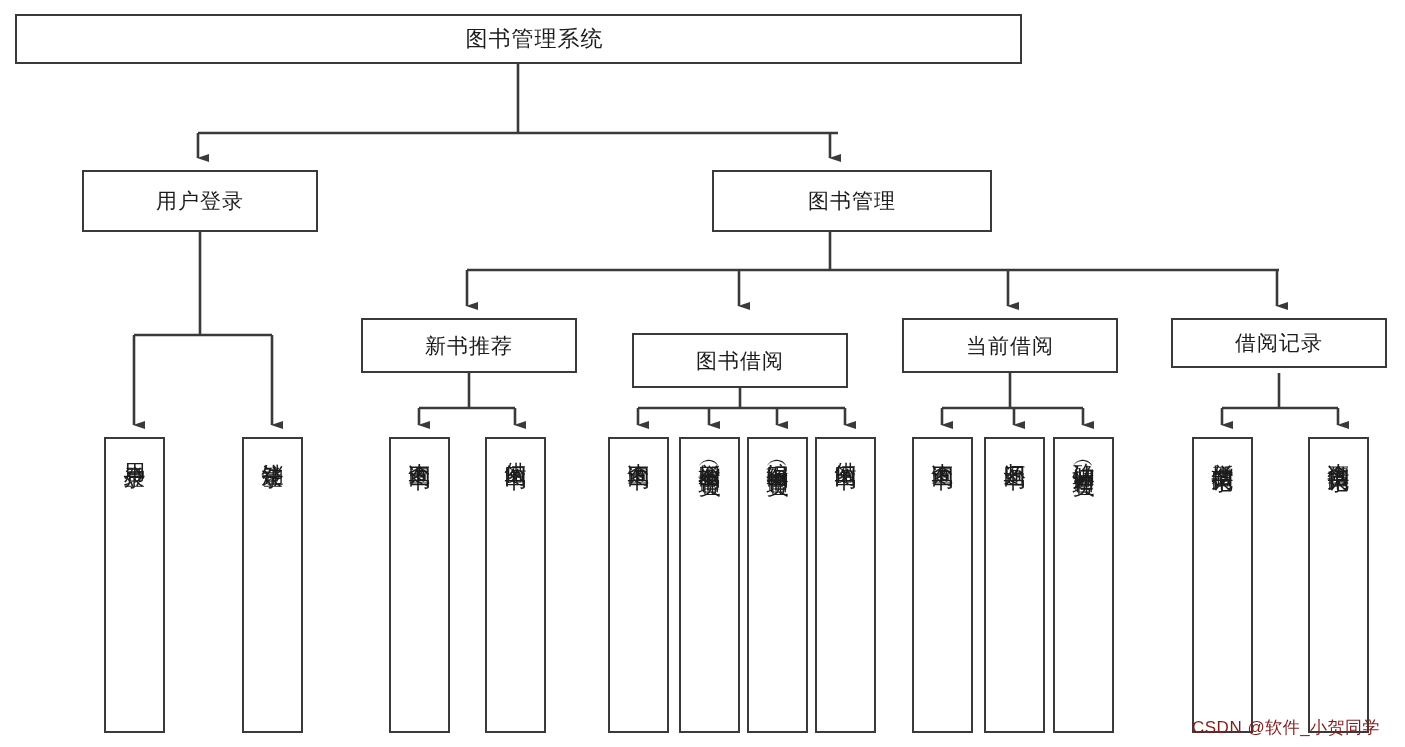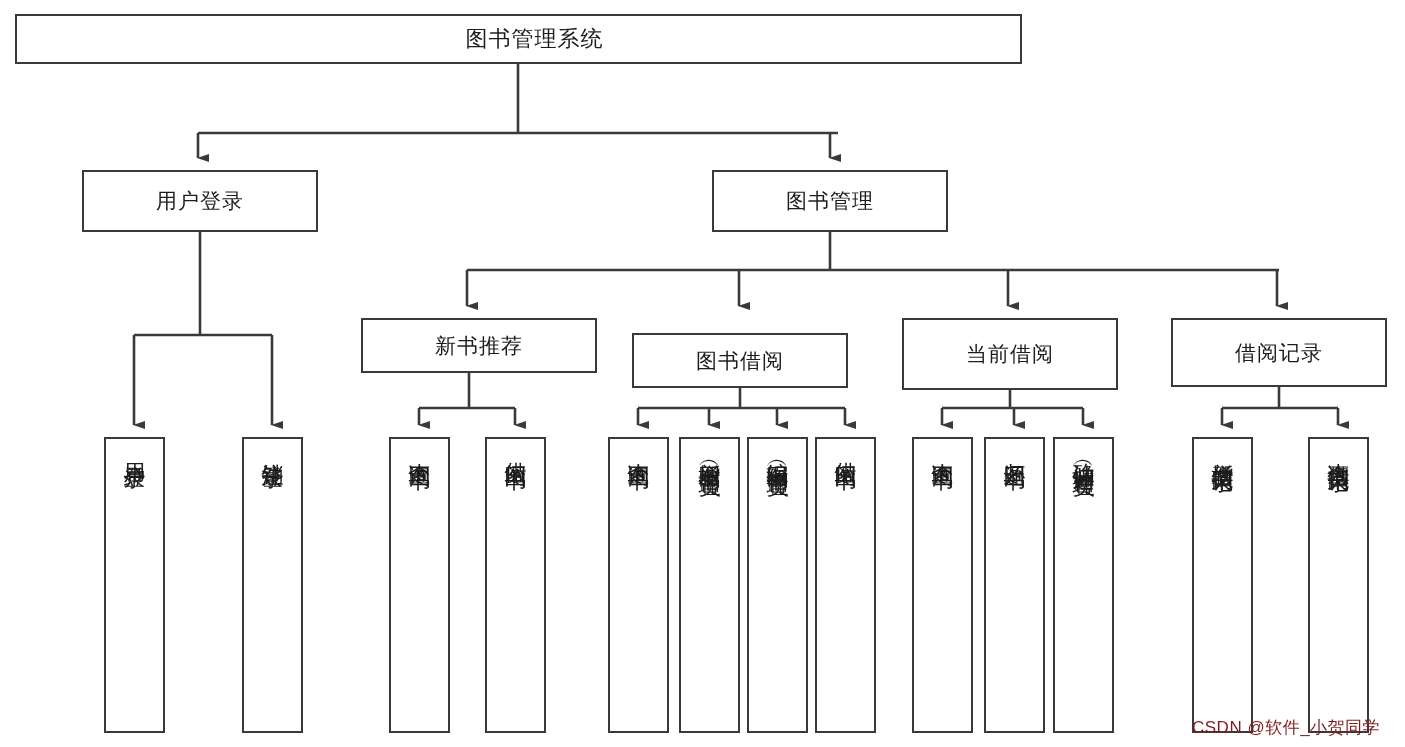--- a/index.html
+++ b/index.html
@@ -122,37 +122,37 @@
   </svg>
 
   <div class="node horiz" id="title-node" style="left:15px; top:14px; width:1007px; height:50px;padding-left:32px;">
     <span>图书管理系统</span>
   </div>
 
   <div class="node horiz" style="left:82px; top:170px; width:236px; height:62px;">
     <span>用户登录</span>
   </div>
 
-  <div class="node horiz" style="left:712px; top:170px; width:236px; height:62px;">
+  <div class="node horiz" style="left:712px; top:170px; width:280px; height:62px;">
     <span>图书管理</span>
   </div>
 
-  <div class="node horiz" style="left:361px; top:318px; width:236px; height:55px;">
+  <div class="node horiz" style="left:361px; top:318px; width:216px; height:55px;">
     <span>新书推荐</span>
   </div>
 
   <div class="node horiz" style="left:632px; top:333px; width:216px; height:55px;">
     <span>图书借阅</span>
   </div>
 
-  <div class="node horiz" style="left:902px; top:318px; width:216px; height:72px;">
+  <div class="node horiz" style="left:902px; top:318px; width:216px; height:55px;">
     <span>当前借阅</span>
   </div>
 
-  <div class="node horiz" style="left:1171px; top:318px; width:216px; height:69px;">
+  <div class="node horiz" style="left:1171px; top:318px; width:216px; height:50px;">
     <span>借阅记录</span>
   </div>
 
   <div class="node vert" style="left:104px; top:437px; width:61px; height:296px;">
     <span class="vtext">用户登录</span>
   </div>
 
   <div class="node vert" style="left:242px; top:437px; width:61px; height:296px;">
     <span class="vtext">注销登录</span>
   </div>

